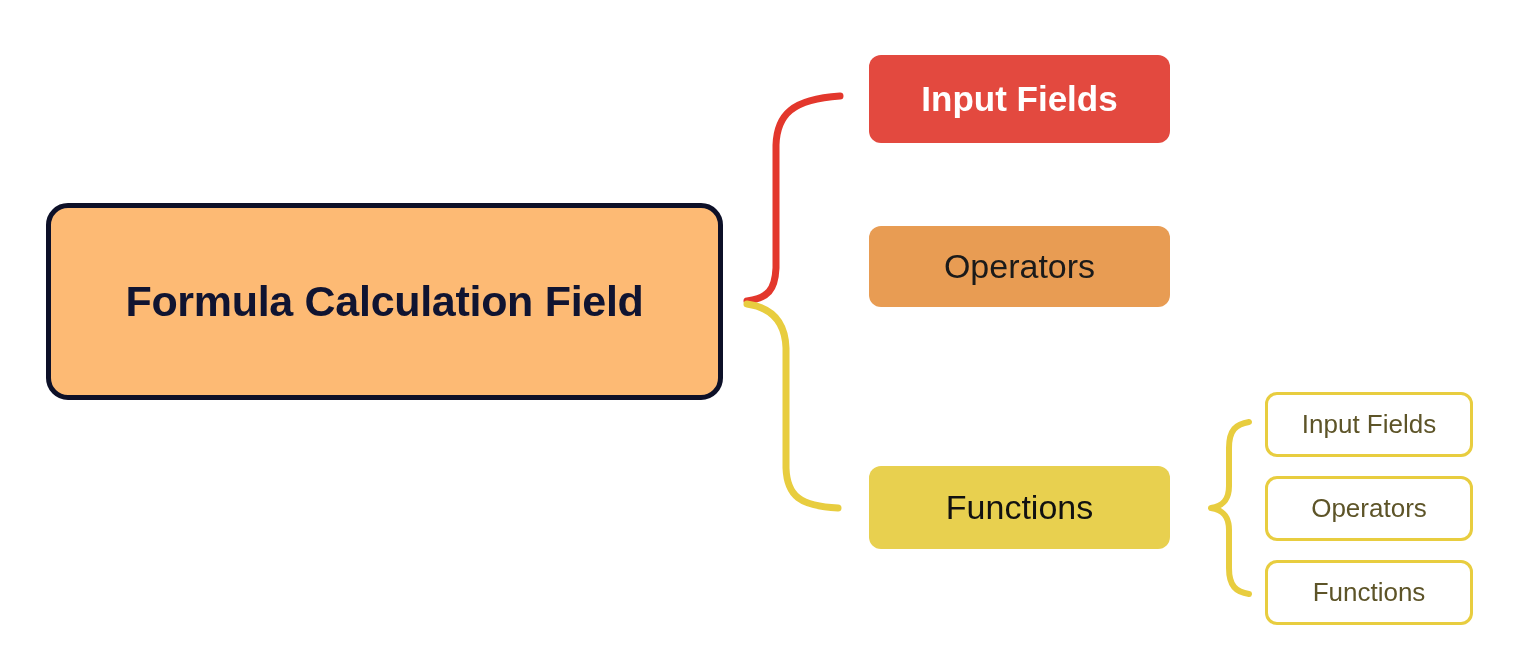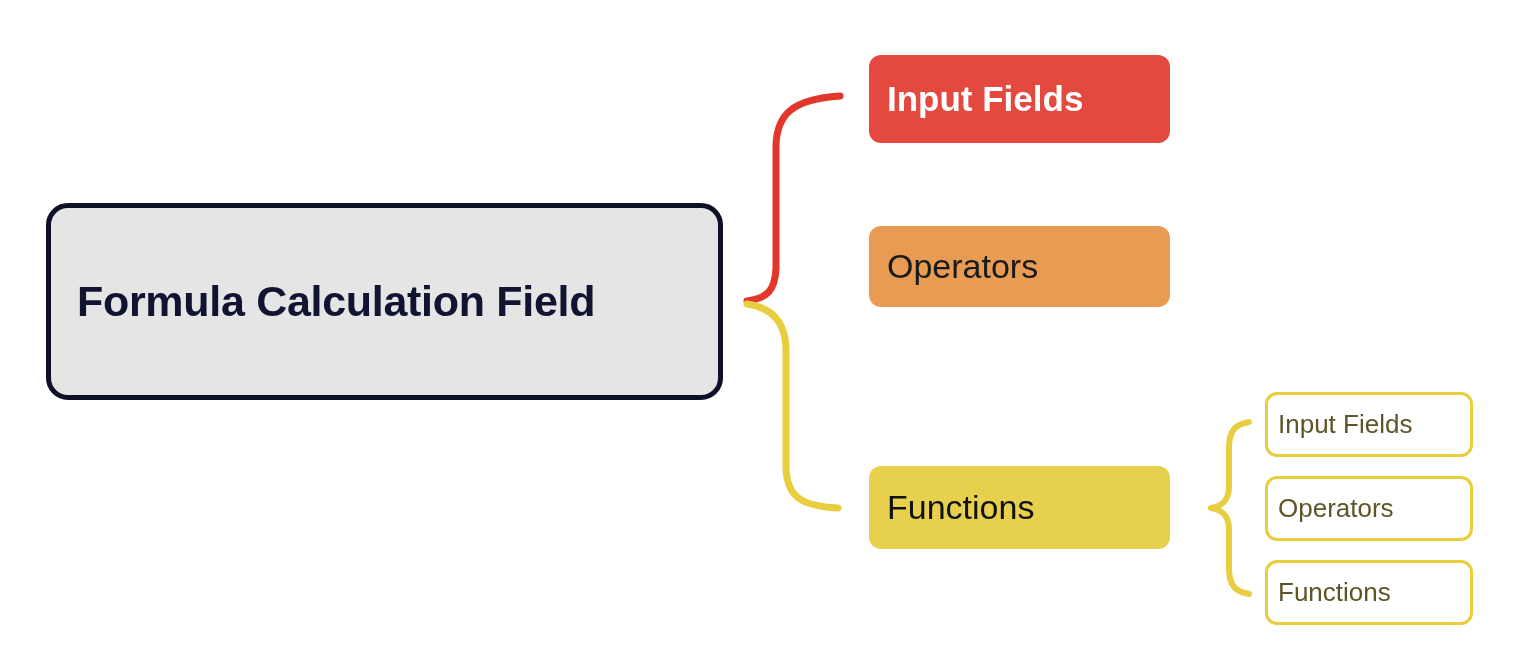--- a/index.html
+++ b/index.html
@@ -24,32 +24,33 @@
     width: 1516px;
     height: 658px;
     pointer-events: none;
   }
 
   .node {
     position: absolute;
     box-sizing: border-box;
     display: flex;
     align-items: center;
+    justify-content: center;
     text-align: center;
   }
 
   
   .node-root {
     left: 46px;
     top: 203px;
     width: 677px;
     height: 197px;
     border: 5px solid #0d1028;
     border-radius: 22px;
-    background: #e5e5e5;
+    background: #fdba74;
     color: #101431;
     font-size: 43px;
     font-weight: bold;
     line-height: 1.35;
     letter-spacing: -0.3px;
     padding: 0 26px;
   }
 
   
   .node-branch {

